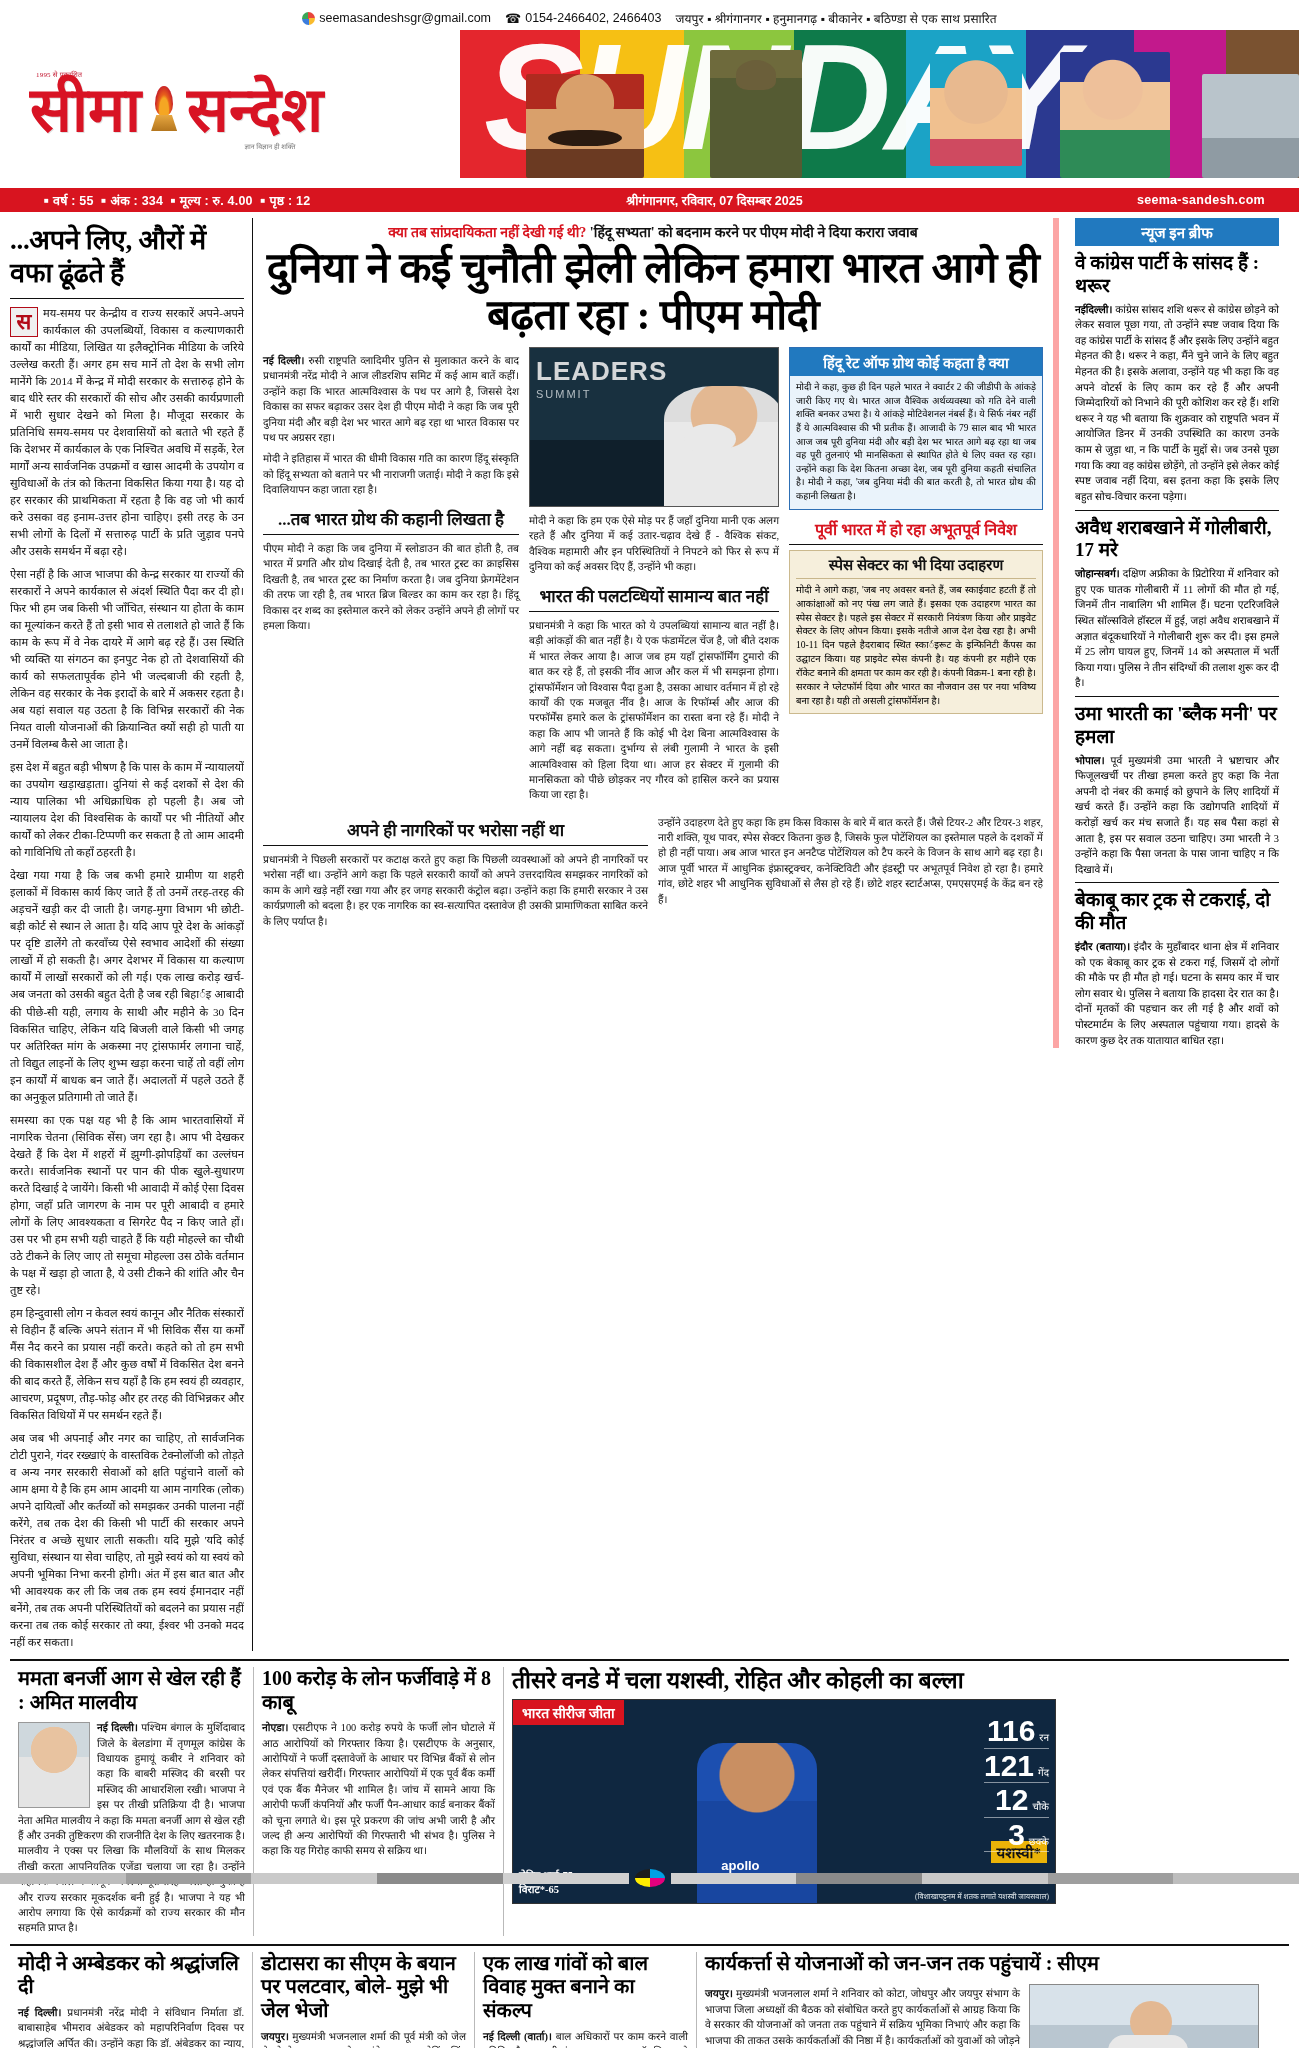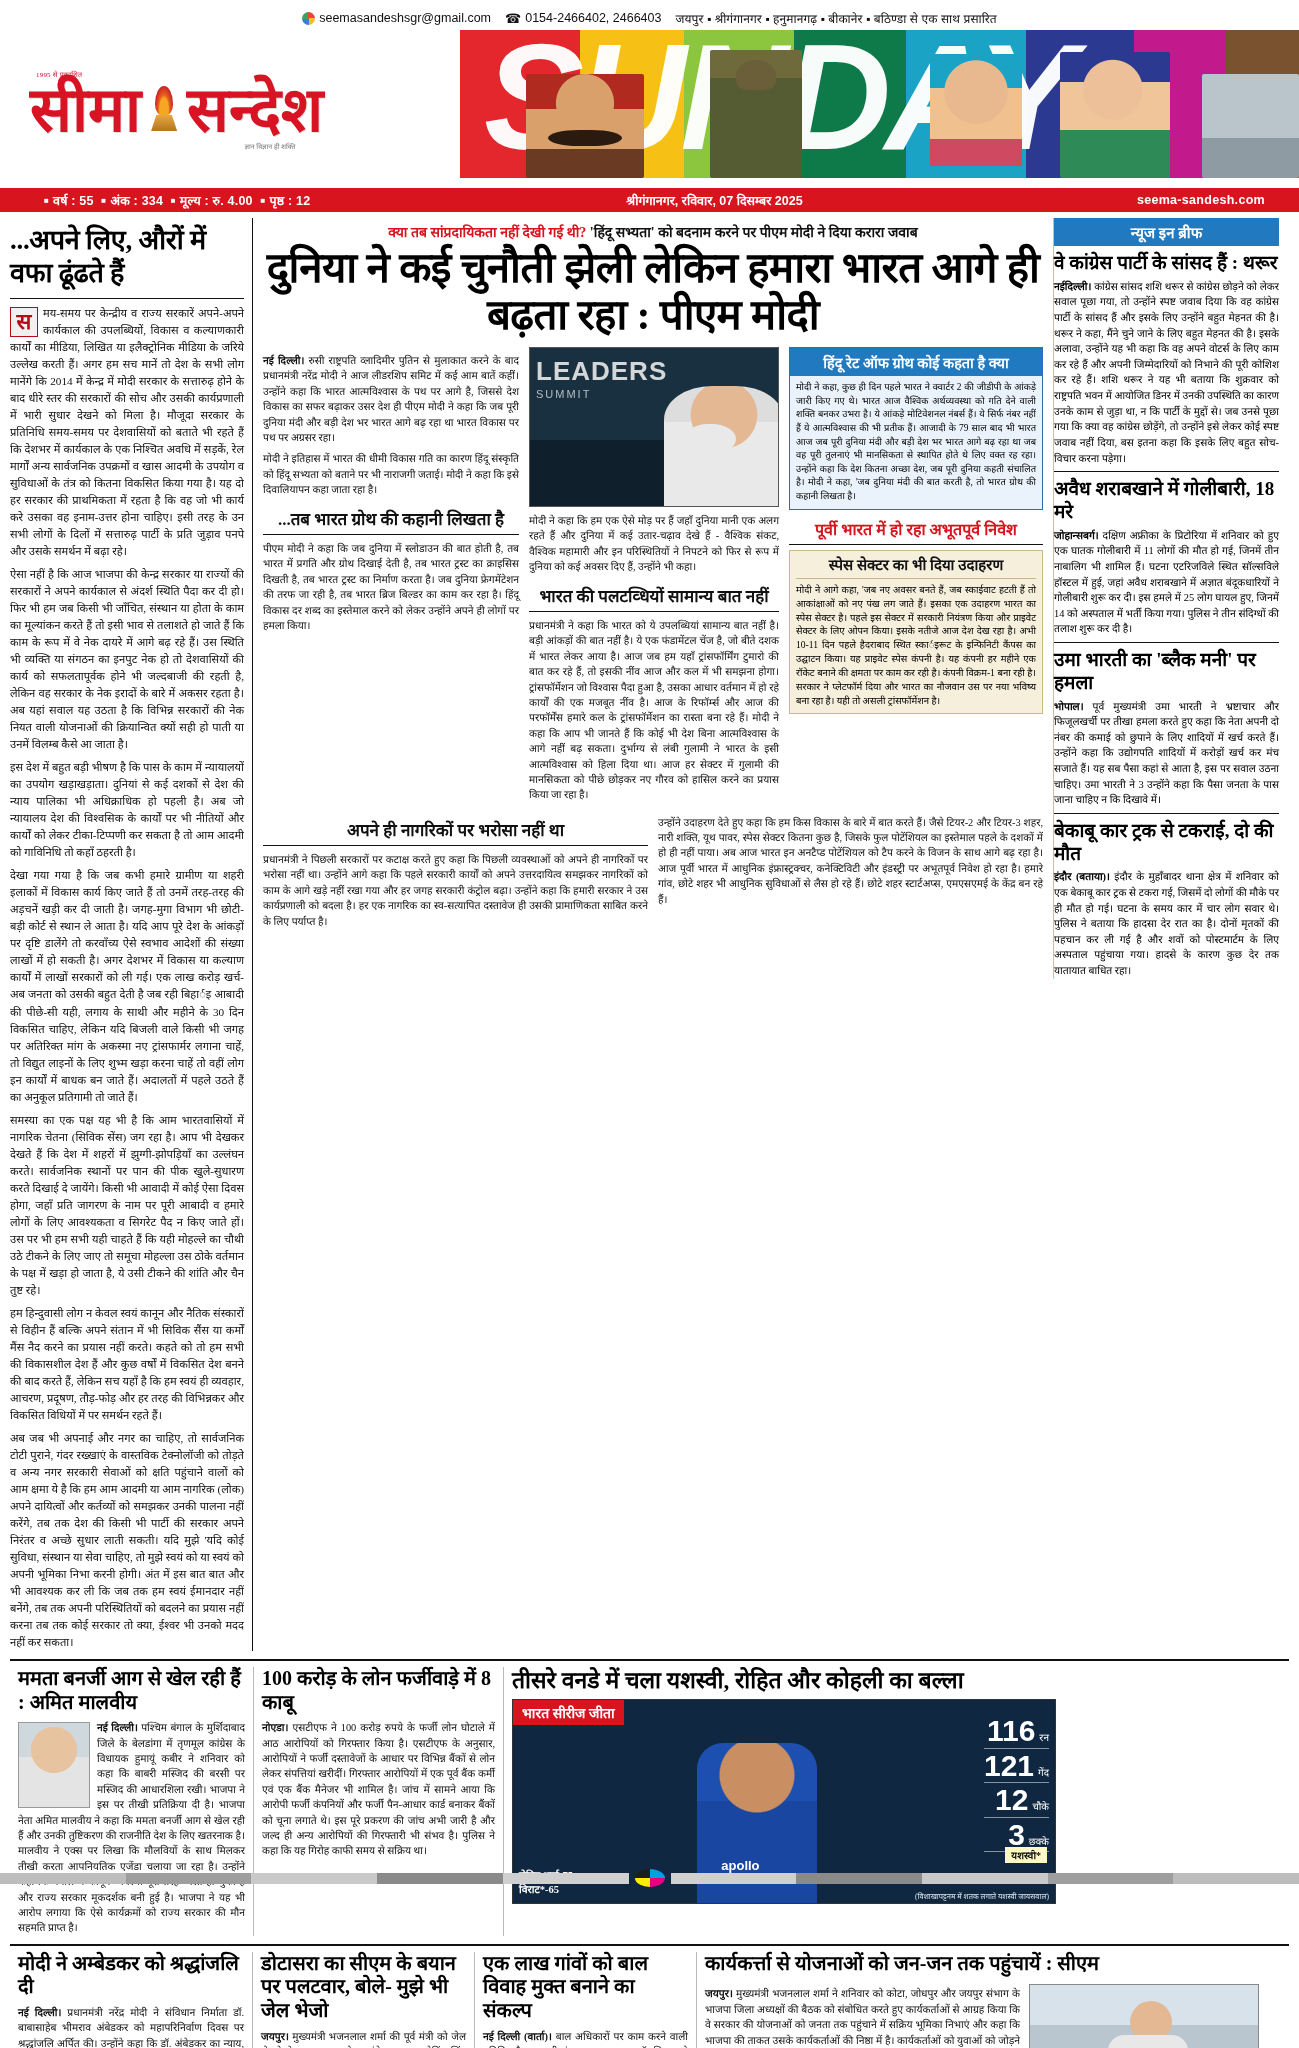--- a/index.html
+++ b/index.html
@@ -104,21 +104,21 @@
 
   
   .body-area { position:relative; width:1299px; padding:6px 10px 0 10px; }
 
   .hr-thin { border-top:1px solid #111; margin:5px 0; }
 
   
   .top-region { display:flex; gap:0; align-items:flex-start; }
   .col-left  { width:243px; padding-right:8px; border-right:1px solid #111; }
   .col-mid   { width:800px; padding:0 10px; }
-  .col-right { width:226px; padding-left:0; border-left:1px solid #fca5a5; }
+  .col-right { width:226px; padding-left:16px; border-left:6px solid #fca5a5; }
 
   .lead-title {
     font-size: 27px; font-weight:bold; line-height:1.22; color:#000;
     font-family:"Liberation Serif", serif; letter-spacing:-.3px;
     border-bottom:1px solid #111; padding:6px 0 8px 0; margin-bottom:6px;
   }
   .dropcap-para { font-size:11.2px; line-height:1.52; text-align:justify; color:#111; }
   .dropcap {
     float:left; width:28px; height:30px; margin:2px 5px 0 0; background:#f0f0f0;
     border:1px solid #b30b18; color:#b30b18; font-weight:bold; font-size:22px;
@@ -220,22 +220,22 @@
     border-radius: 26px 26px 0 0;
   }
   .cric-player .logo { position:absolute; left:24px; bottom:30px; color:#fff; font-size:13px;
       font-family:"Liberation Sans",sans-serif; font-weight:bold; }
   .cric-stats { position:absolute; right:6px; top:14px; text-align:right; color:#fff; z-index:3; }
   .cric-stats .row { display:flex; align-items:baseline; justify-content:flex-end; gap:4px;
       border-bottom:1px solid rgba(255,255,255,.5); padding:1px 0; }
   .cric-stats .num { font-size:30px; font-weight:bold; line-height:1.05;
       font-family:"Liberation Sans", sans-serif; }
   .cric-stats .unit { font-size:10px; }
-  .cric-tag { position:absolute; right:8px; bottom:40px; background:#fef9c3; color:#111;
-      font-size:10px; font-weight:bold; padding:1px 6px; }
+  .cric-tag { position:absolute; right:8px; bottom:40px; background:#eab308; color:#111;
+      font-size:15px; font-weight:bold; padding:1px 6px; }
   .cric-names { position:absolute; left:6px; bottom:6px; color:#fff; font-size:10.5px;
       font-weight:bold; line-height:1.35; }
   .cric-cap { position:absolute; right:6px; bottom:2px; color:#dfe6ea; font-size:7.5px; }
 
   
   .low-region { display:flex; margin-top:8px; border-top:2px solid #111; padding-top:6px; }
   .lr-col { padding:0 8px; border-right:1px solid #b9b9b9; }
   .lr-col:last-child{ border-right:none; }
   .l1{width:243px;} .l2{width:222px;} .l3{width:222px;}
   .pol-photo {
@@ -394,21 +394,21 @@
 
         <div>
           <div class="brief-title">वे कांग्रेस पार्टी के सांसद हैं : थरूर</div>
           <div class="brief-body">
             <span class="place">नईदिल्ली।</span>
             <span>कांग्रेस सांसद शशि थरूर से कांग्रेस छोड़ने को लेकर सवाल पूछा गया, तो उन्होंने स्पष्ट जवाब दिया कि वह कांग्रेस पार्टी के सांसद हैं और इसके लिए उन्होंने बहुत मेहनत की है। थरूर ने कहा, मैंने चुने जाने के लिए बहुत मेहनत की है। इसके अलावा, उन्होंने यह भी कहा कि वह अपने वोटर्स के लिए काम कर रहे हैं और अपनी जिम्मेदारियों को निभाने की पूरी कोशिश कर रहे हैं। शशि थरूर ने यह भी बताया कि शुक्रवार को राष्ट्रपति भवन में आयोजित डिनर में उनकी उपस्थिति का कारण उनके काम से जुड़ा था, न कि पार्टी के मुद्दों से। जब उनसे पूछा गया कि क्या वह कांग्रेस छोड़ेंगे, तो उन्होंने इसे लेकर कोई स्पष्ट जवाब नहीं दिया, बस इतना कहा कि इसके लिए बहुत सोच-विचार करना पड़ेगा।</span>
           </div>
         </div>
         <div class="hr-thin"></div>
         <div>
-          <div class="brief-title">अवैध शराबखाने में गोलीबारी, 18 मरे</div>
+          <div class="brief-title">अवैध शराबखाने में गोलीबारी, 17 मरे</div>
           <div class="brief-body">
             <span class="place">जोहान्सबर्ग।</span>
             <span>दक्षिण अफ्रीका के प्रिटोरिया में शनिवार को हुए एक घातक गोलीबारी में 11 लोगों की मौत हो गई, जिनमें तीन नाबालिग भी शामिल हैं। घटना एटरिजविले स्थित सॉल्सविले हॉस्टल में हुई, जहां अवैध शराबखाने में अज्ञात बंदूकधारियों ने गोलीबारी शुरू कर दी। इस हमले में 25 लोग घायल हुए, जिनमें 14 को अस्पताल में भर्ती किया गया। पुलिस ने तीन संदिग्धों की तलाश शुरू कर दी है।</span>
           </div>
         </div>
         <div class="hr-thin"></div>
         <div>
           <div class="brief-title">उमा भारती का 'ब्लैक मनी' पर हमला</div>
           <div class="brief-body">
             <span class="place">भोपाल।</span>

